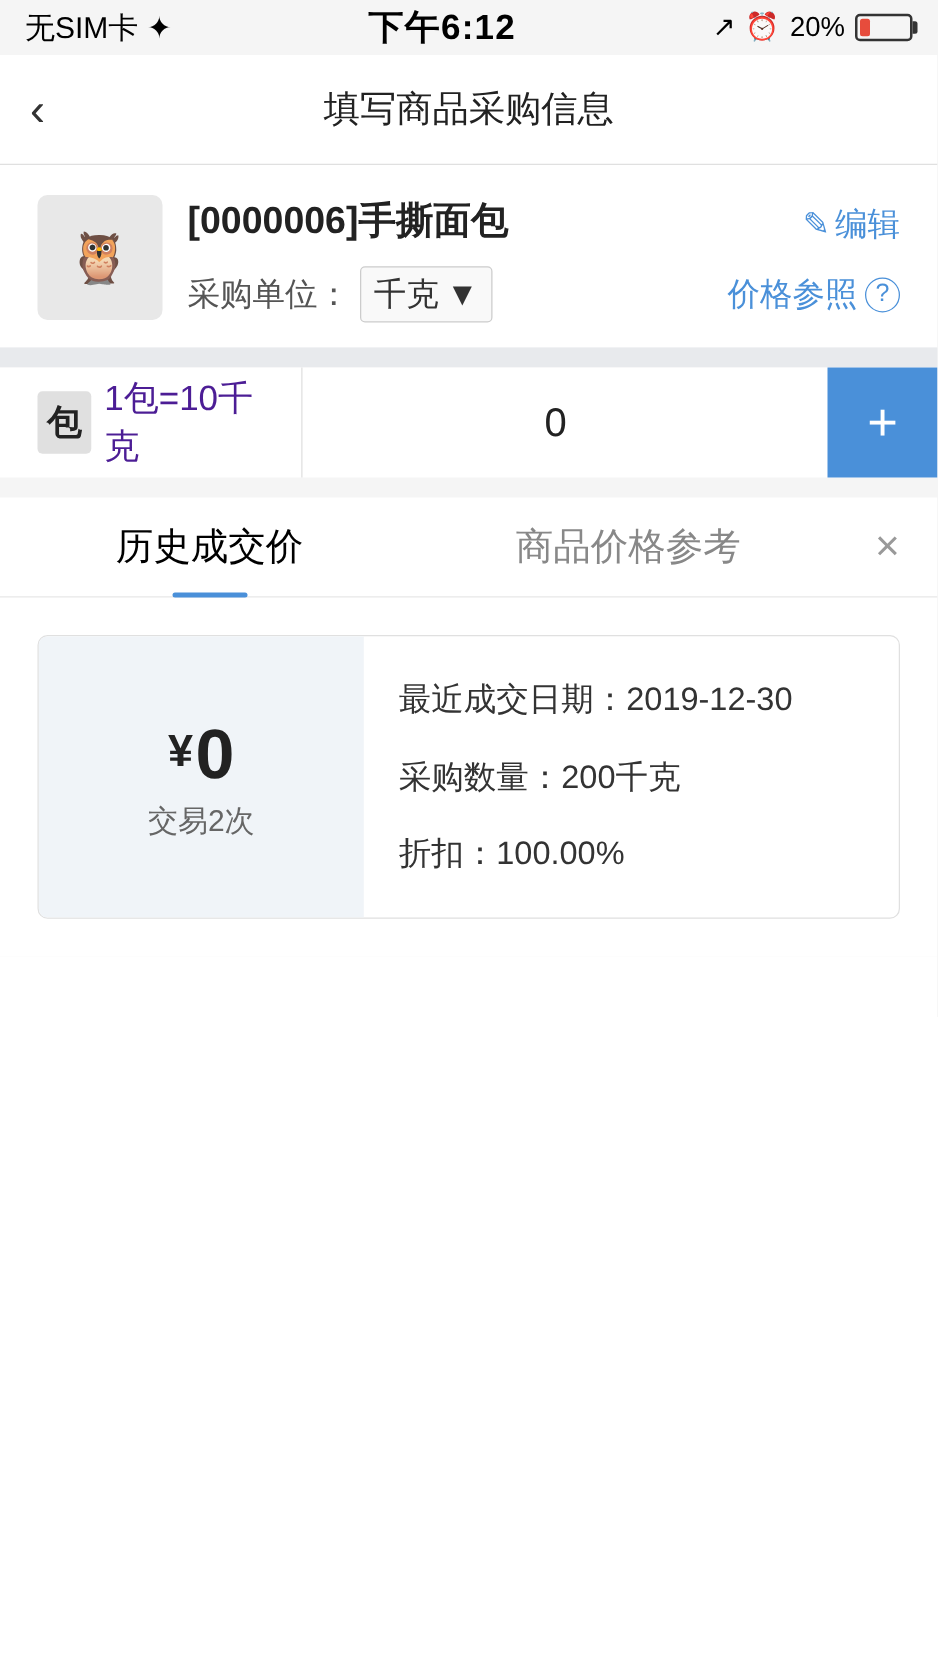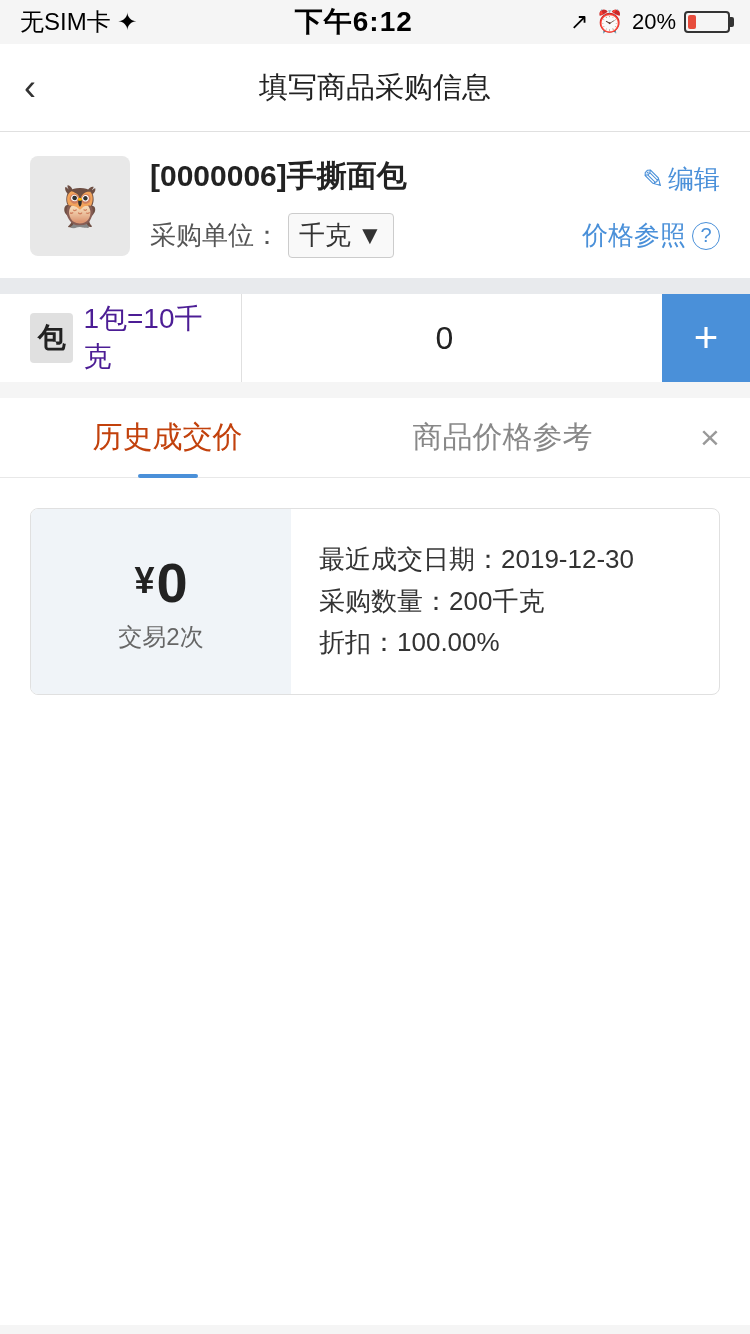--- a/index.html
+++ b/index.html
@@ -255,21 +255,21 @@
       display: flex;
       align-items: center;
       justify-content: center;
       font-size: 30px;
       height: 80px;
       cursor: pointer;
       color: #888;
       position: relative;
     }
     .tab-item.active {
-      color: #c2410c;
+      color: #000000;
     }
     .tab-item.active::after {
       content: '';
       position: absolute;
       bottom: 0;
       left: 50%;
       transform: translateX(-50%);
       width: 60px;
       height: 4px;
       background: #4a90d9;
@@ -322,21 +322,21 @@
     .price-trades {
       font-size: 24px;
       color: #666;
       margin-top: 6px;
     }
     .price-card-right {
       flex: 1;
       padding: 30px 28px;
       display: flex;
       flex-direction: column;
-      gap: 0;
+      gap: 20px;
       justify-content: center;
     }
     .price-detail-row {
       font-size: 26px;
       color: #333;
       line-height: 1.6;
     }
 
     
     .bottom-white {

